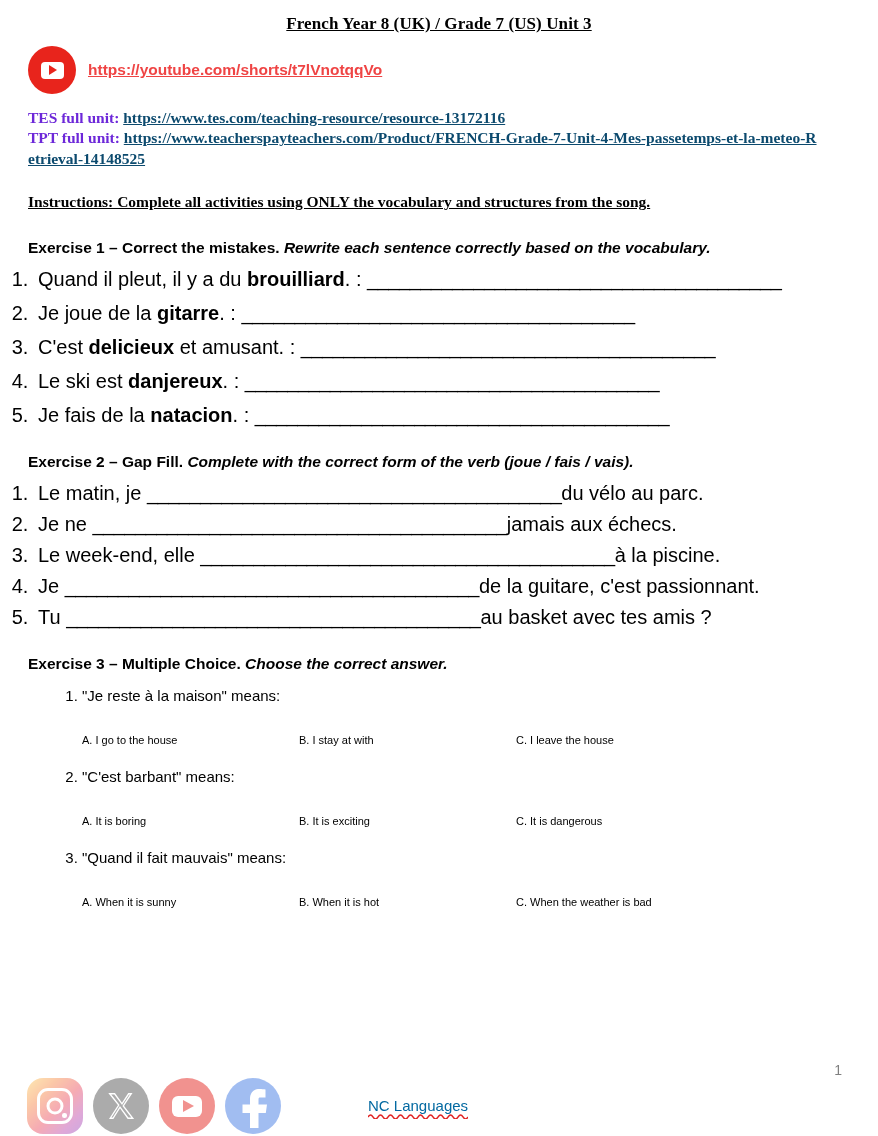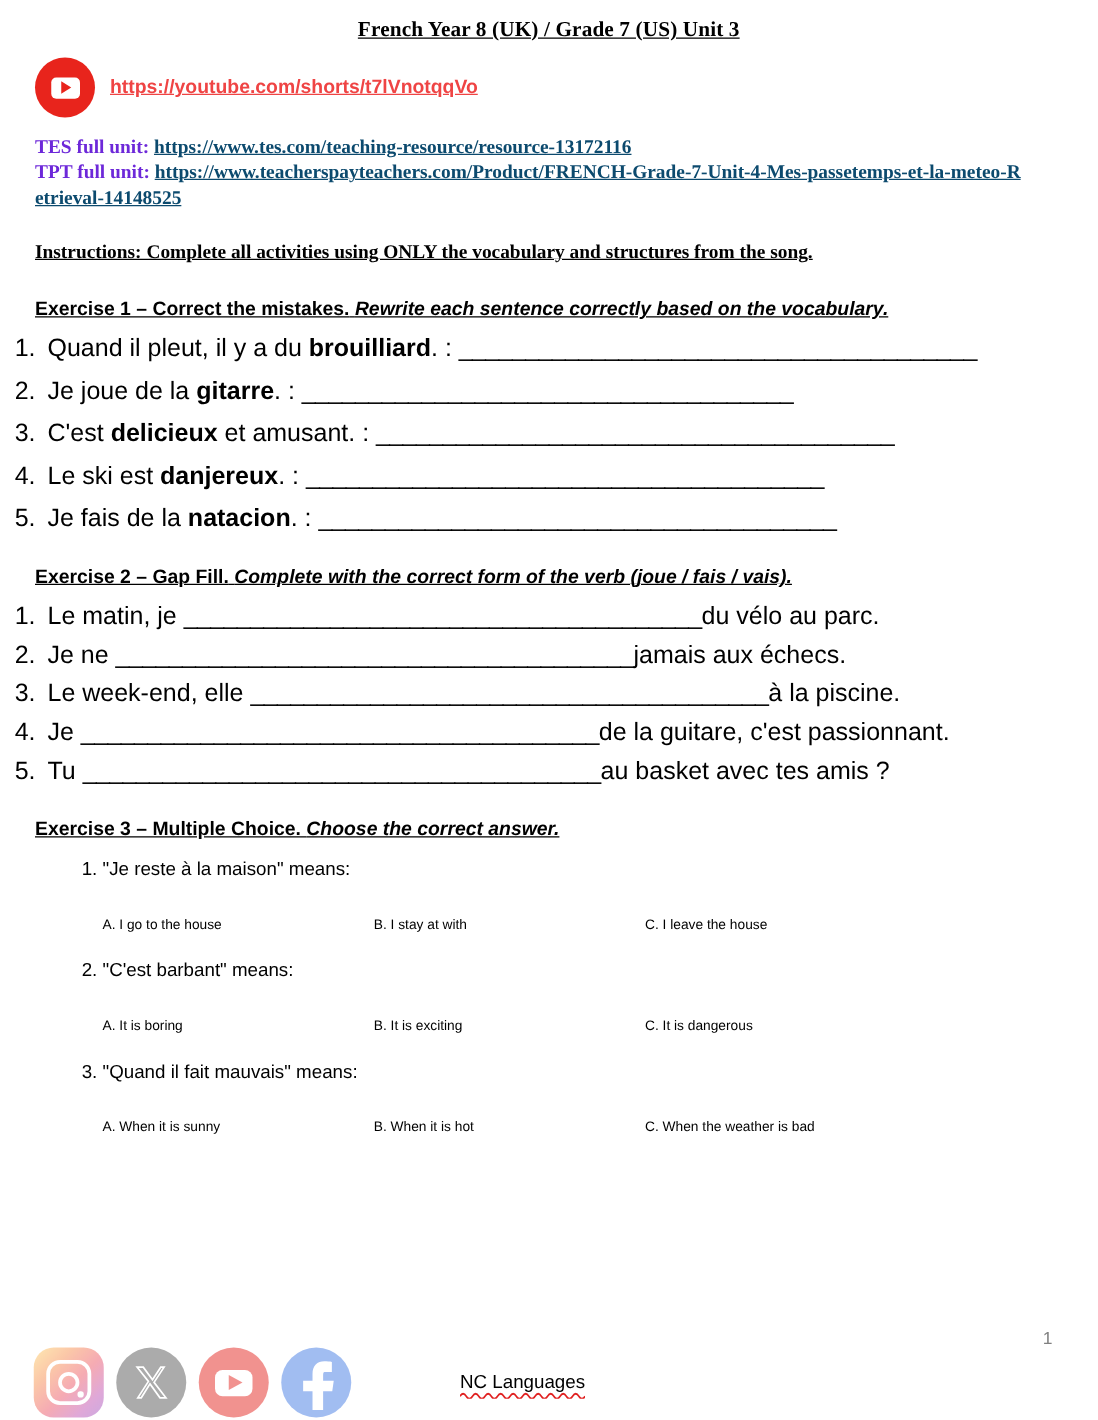--- a/index.html
+++ b/index.html
@@ -96,21 +96,20 @@
     font-weight: bold;
     font-size: 15.5px;
     text-decoration: underline;
     margin: 24px 0 0 28px;
   }
 
   
   .ex-head {
     margin: 28px 0 0 28px;
     font-size: 15.5px;
-    text-decoration: underline;
     font-family: "Liberation Sans", sans-serif;
   }
   .ex-head .b { font-weight: bold; }
   .ex-head .bi { font-weight: bold; font-style: italic; }
 
   
   ol.qlist {
     margin: 12px 0 0 0;
     padding-left: 34px;
     font-size: 20px;
@@ -236,21 +235,21 @@
     border-radius: 50%;
     background: #5f8ee8;
   }
 
   .brand {
     position: absolute;
     left: 368px;
     bottom: 36px;
     font-family: "Liberation Sans", sans-serif;
     font-size: 15px;
-    color: #000000;
+    color: #0369a1;
   }
   .brand .wavy {
     position: relative;
     display: inline-block;
   }
   .brand .wavy-line {
     position: absolute;
     left: 0;
     bottom: -5px;
     width: 100%;

